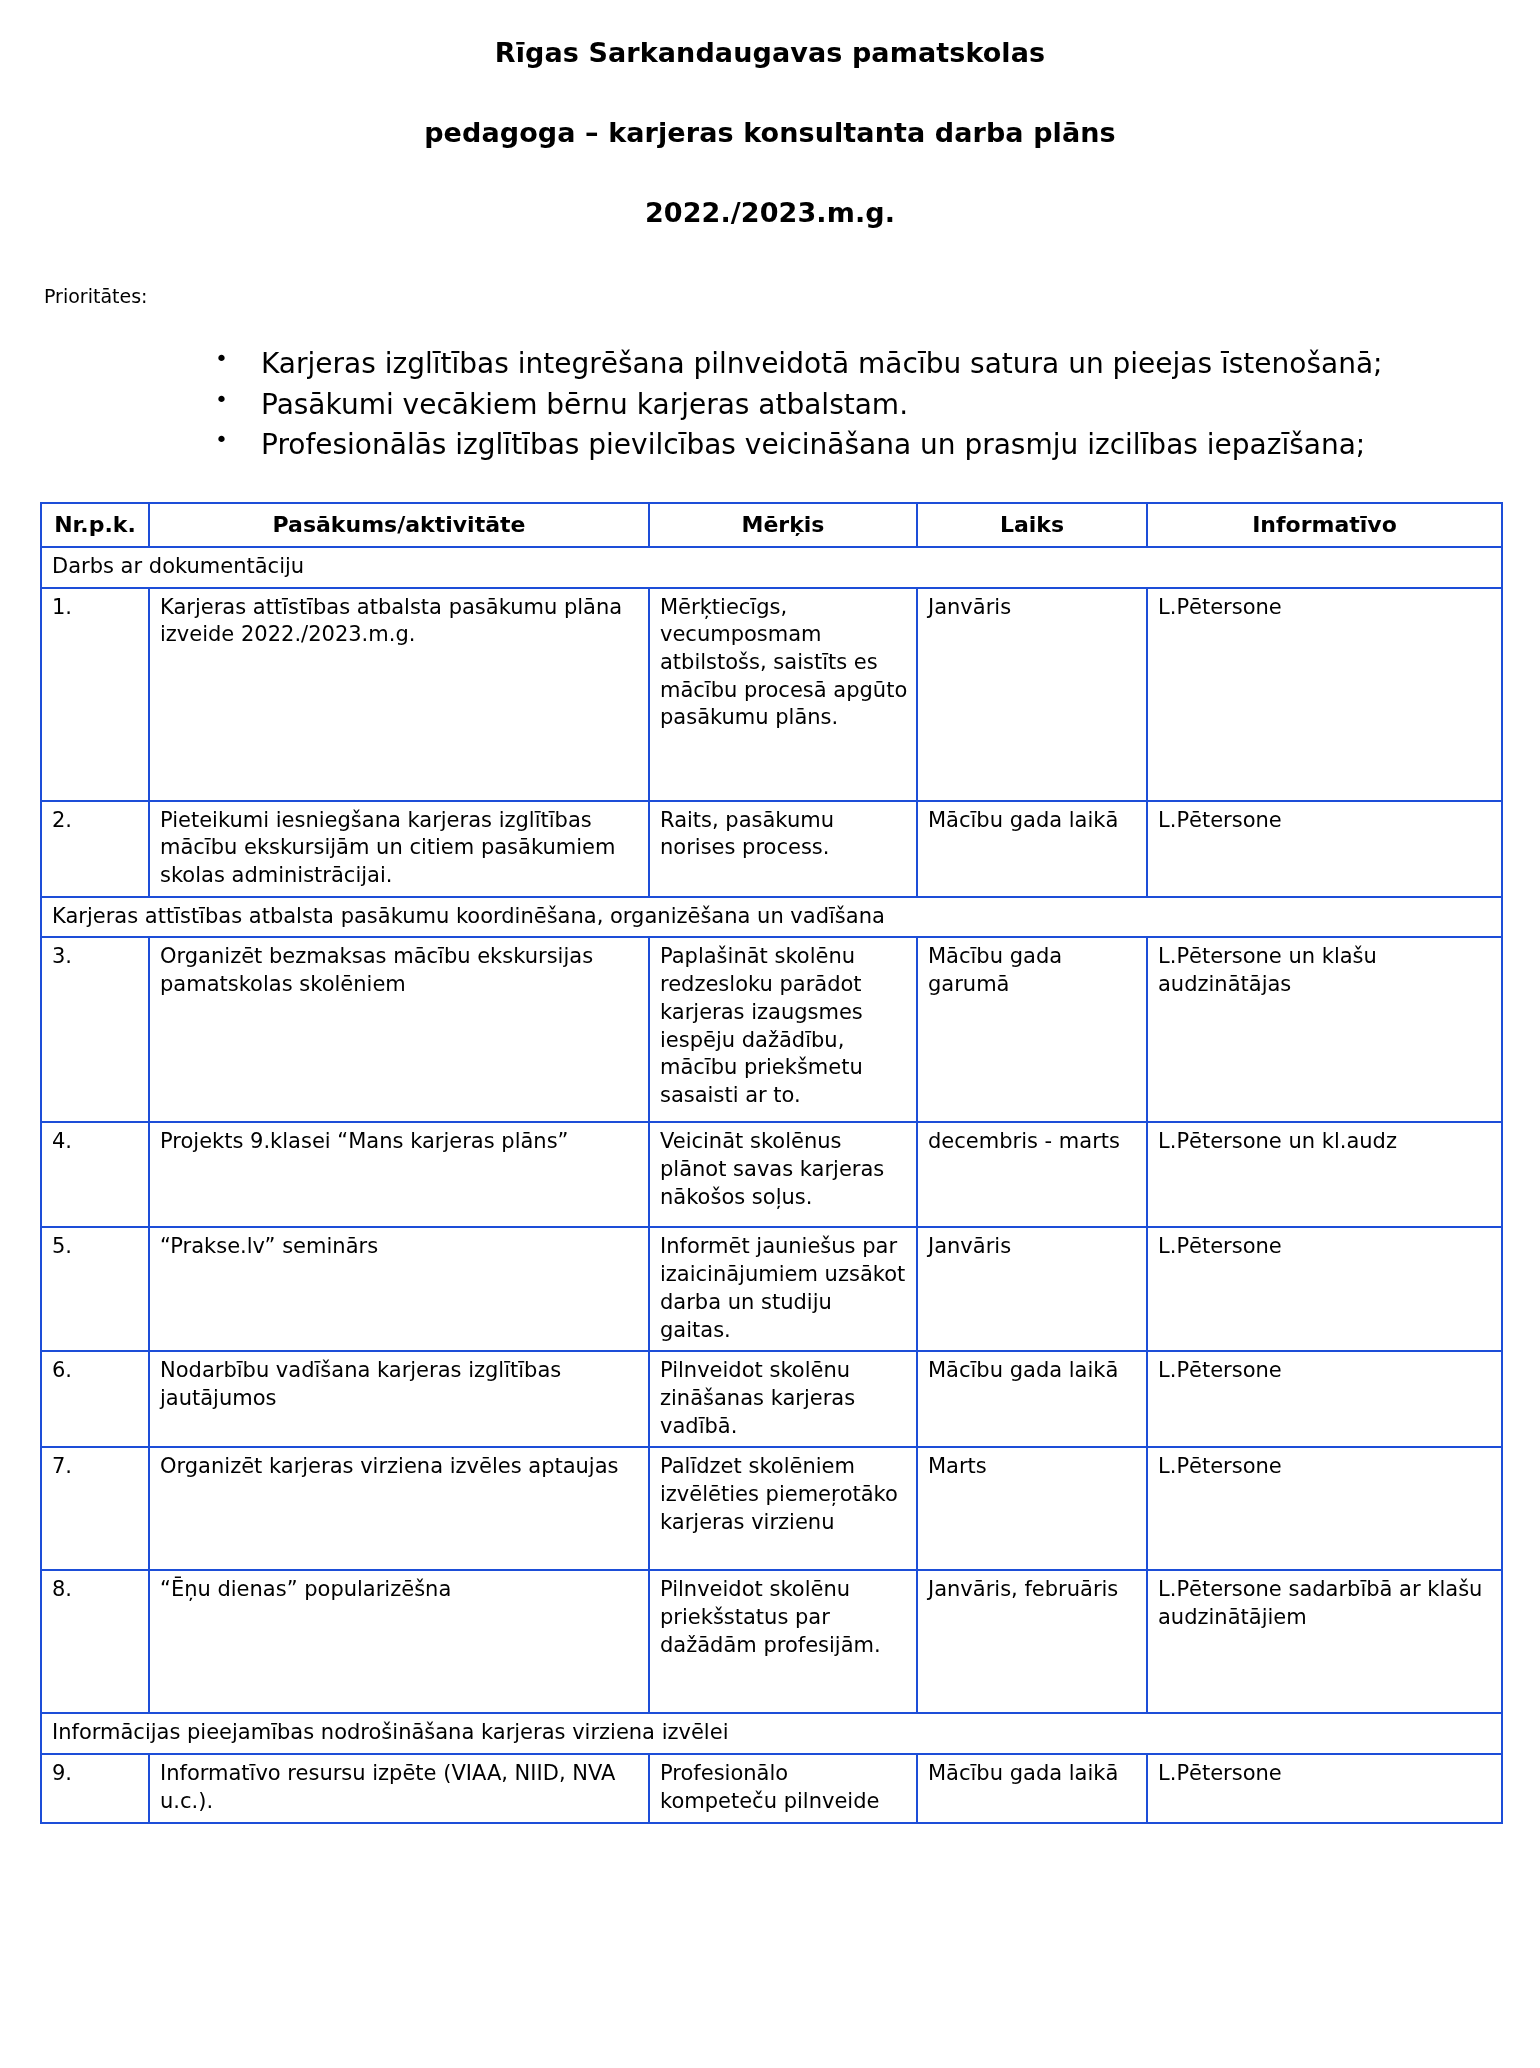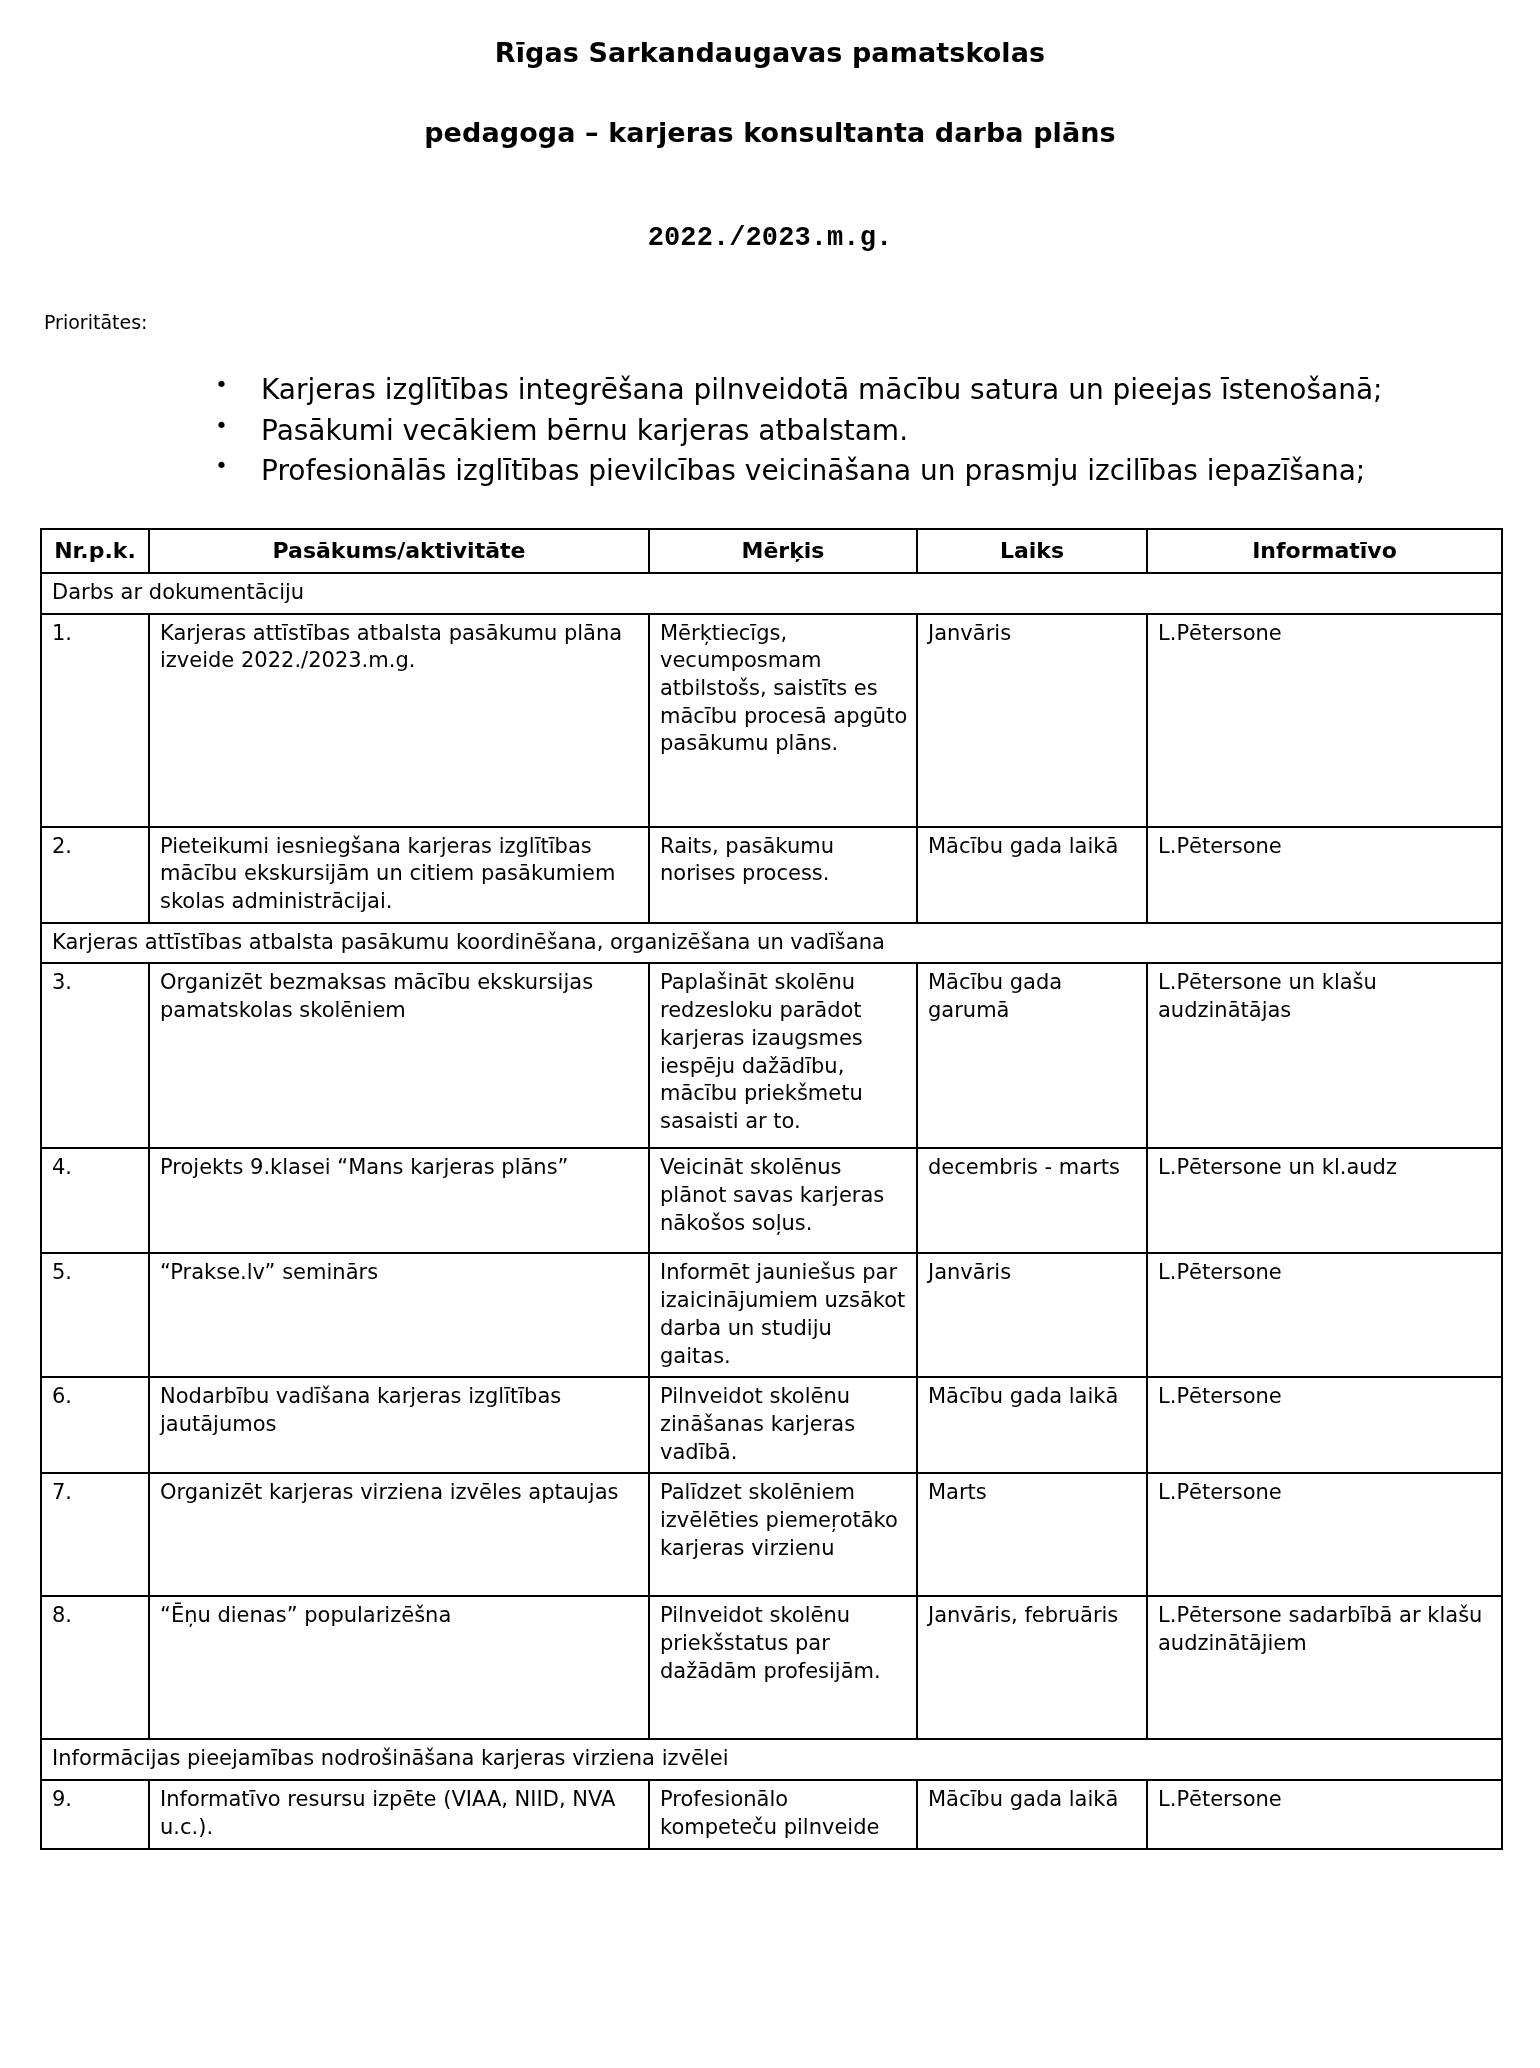--- a/index.html
+++ b/index.html
@@ -28,21 +28,21 @@
   .title-line {
     font-weight: bold;
     font-size: 27px;
     line-height: 1.25;
     letter-spacing: 0.1px;
     margin: 0;
     padding: 0;
   }
   .title-line.l1 { margin-top: 10px; }
   .title-line.l2 { margin-top: 46px; }
-  .title-line.l3 { margin-top: 72px; font-family: Liberation Mono, monospace; }
+  .title-line.l3 { margin-top: 46px; }
 
   
   .priorities-label {
     font-size: 19px;
     margin-top: 56px;
     margin-left: 4px;
     line-height: 1.2;
   }
   ul.priorities {
     margin: 36px 0 0 0;
@@ -64,21 +64,21 @@
   }
 
   
   table.plan {
     border-collapse: collapse;
     width: 1461px;
     margin-top: 36px;
     table-layout: fixed;
   }
   table.plan td, table.plan th {
-    border: 2px solid #000000;
+    border: 2px solid #1d4ed8;
     vertical-align: top;
     font-size: 21px;
     line-height: 1.32;
     padding: 5px 8px 6px 10px;
     font-weight: normal;
     text-align: left;
   }
   table.plan thead th {
     font-weight: bold;
     text-align: center;

